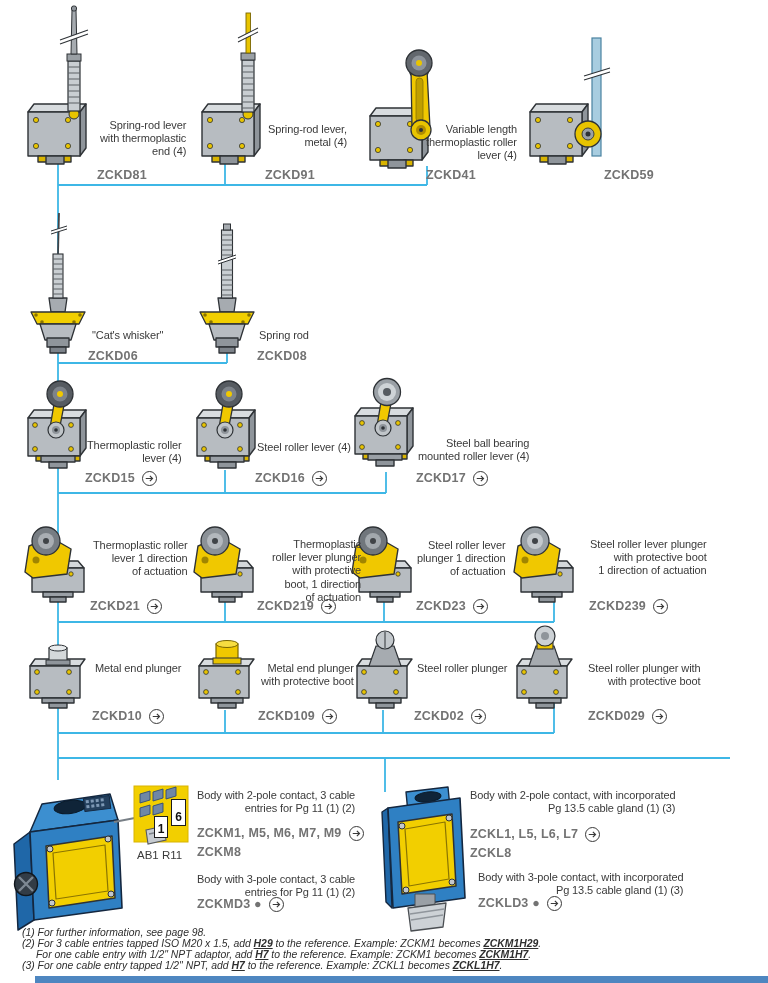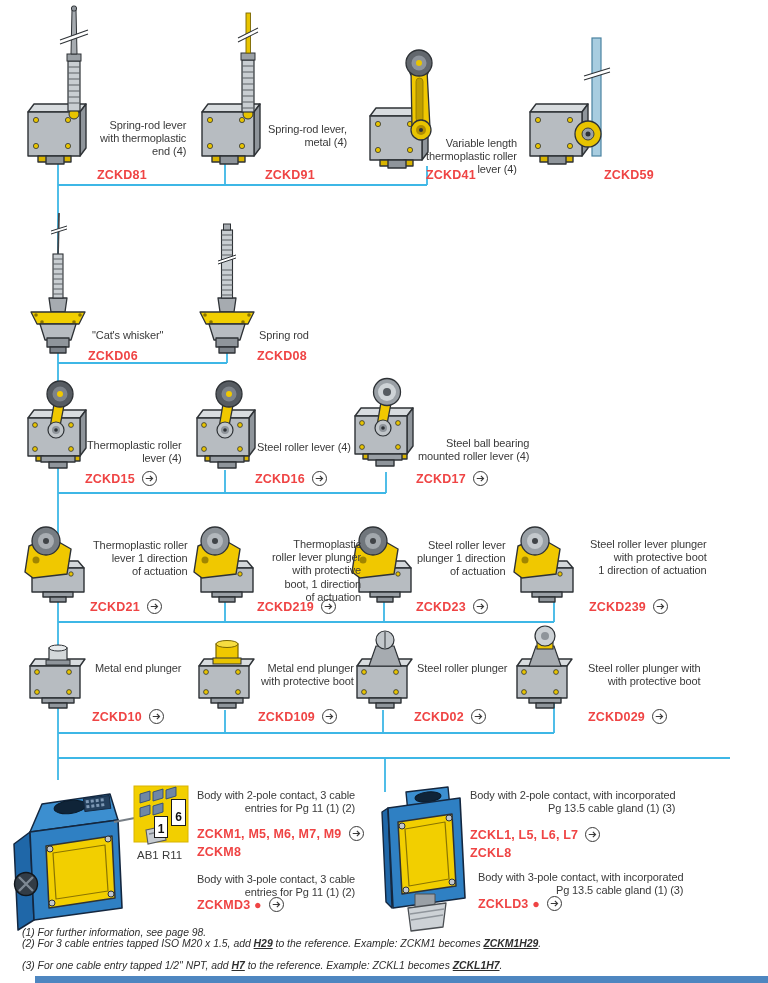--- a/index.html
+++ b/index.html
@@ -1,32 +1,32 @@
 <!DOCTYPE html>
 <html><head>
 <meta charset="utf-8">
 <style>
   html,body{margin:0;padding:0;background:#fff;}
   #canvas{position:relative;width:768px;height:983px;background:#fff;overflow:hidden;
           font-family:"Liberation Sans",sans-serif;}
   #art{position:absolute;left:0;top:0;}
   .label{position:absolute;white-space:pre;font-size:11px;line-height:13.2px;color:#3a3a3a;letter-spacing:-0.1px;text-align:right;}
-  .code{position:absolute;display:flex;align-items:center;font-weight:700;font-size:12.5px;color:#ef4444;letter-spacing:0.2px;}
+  .code{position:absolute;display:flex;font-weight:700;font-size:12.5px;color:#737373;letter-spacing:0.2px;}
   .arrow{width:15px;height:15px;border:1.4px solid #3a3a3a;border-radius:50%;display:inline-flex;
          align-items:center;justify-content:center;margin-left:7px;box-sizing:border-box;flex:none;}
   .fn{position:absolute;font-style:italic;font-size:10.4px;color:#2e2e2e;white-space:pre;}
   .fn .b{font-weight:700;text-decoration:underline;}
   .cap{position:absolute;font-size:11.5px;color:#3a3a3a;}
   .tag{position:absolute;background:#fff;border:1.3px solid #1c1c1c;display:flex;align-items:flex-end;
        justify-content:center;font-weight:700;font-size:12px;color:#111;padding-bottom:1px;box-sizing:border-box;}
   #tag6{left:171px;top:799px;width:15px;height:27px;}
   #tag1{left:154px;top:816px;width:14px;height:22px;}
   #footerbar{position:absolute;left:35px;top:976px;width:733px;height:7px;background:#4e86c0;}
   
-  .pL11{left:100px;top:119px}.pL12{left:268px;top:123px}.pL13{left:426px;top:137px}.pL14{left:607px;top:120px}
+  .pL11{left:100px;top:119px}.pL12{left:268px;top:123px}.pL13{left:426px;top:123px}.pL14{left:607px;top:120px}
   .pL21{left:92px;top:329px}.pL22{left:259px;top:329px}
   .pL31{left:87px;top:439px}.pL32{left:257px;top:441px}.pL33{left:418px;top:437px}
   .pL41{left:93px;top:539px}.pL42{left:272px;top:538px}.pL43{left:417px;top:539px}.pL44{left:590px;top:538px}
   .pL51{left:95px;top:662px}.pL52{left:261px;top:662px}.pL53{left:417px;top:662px}.pL54{left:588px;top:662px}
   
   .pC11{left:97px;top:168px}.pC12{left:265px;top:168px}.pC13{left:426px;top:168px}.pC14{left:604px;top:168px}
   .pC21{left:88px;top:349px}.pC22{left:257px;top:349px}
   .pC31{left:85px;top:471px}.pC32{left:255px;top:471px}.pC33{left:416px;top:471px}
   .pC41{left:90px;top:599px}.pC42{left:257px;top:599px}.pC43{left:416px;top:599px}.pC44{left:589px;top:599px}
   .pC51{left:92px;top:709px}.pC52{left:258px;top:709px}.pC53{left:414px;top:709px}.pC54{left:588px;top:709px}
@@ -519,17 +519,18 @@
       <span>ZCKLD3 ●</span>
       <span class="arrow">
         <svg viewBox="0 0 12 12" width="9" height="9">
           <path d="M1,6 H10 M6.5,2.5 L10,6 L6.5,9.5" fill="none" stroke="#3a3a3a" stroke-width="1.6"></path>
         </svg>
       </span>
     </div>
 
 <div class="fn pF0"><span>(1) For further information, see page 98.</span></div>
 <div class="fn pF1"><span>(2) For 3 cable entries tapped ISO M20 x 1.5, add </span><span class="b">H29</span><span> to the reference. Example: ZCKM1 becomes </span><span class="b">ZCKM1H29</span><span>.</span></div>
+<div class="fn pF2"><span>For one cable entry with 1/2" NPT adaptor, add </span><span class="b">H7</span><span> to the reference. Example: ZCKM1 becomes </span><span class="b">ZCKM1H7</span><span>.</span></div>
 <div class="fn pF3"><span>(3) For one cable entry tapped 1/2" NPT, add </span><span class="b">H7</span><span> to the reference. Example: ZCKL1 becomes </span><span class="b">ZCKL1H7</span><span>.</span></div>
 
 <div id="footerbar"></div>
 
 </div>
 
 </body></html>

